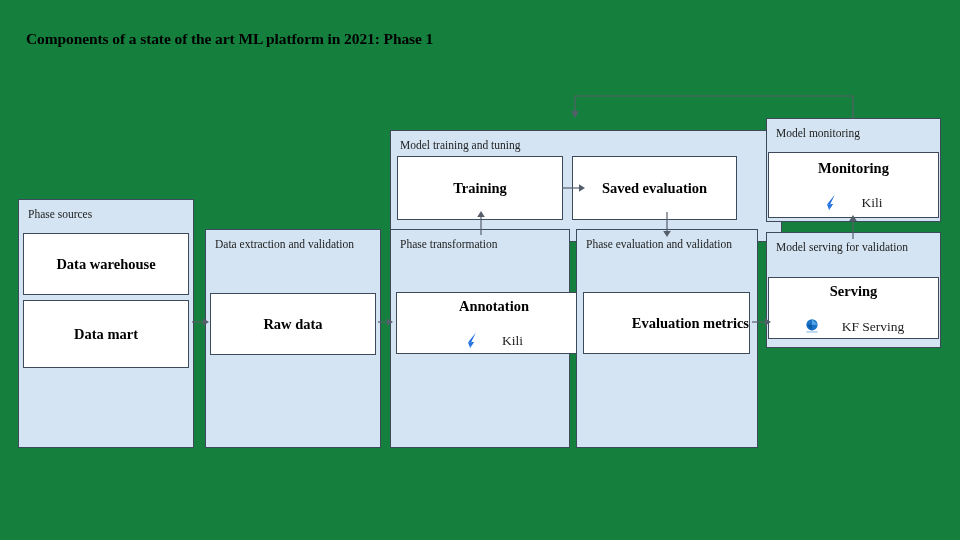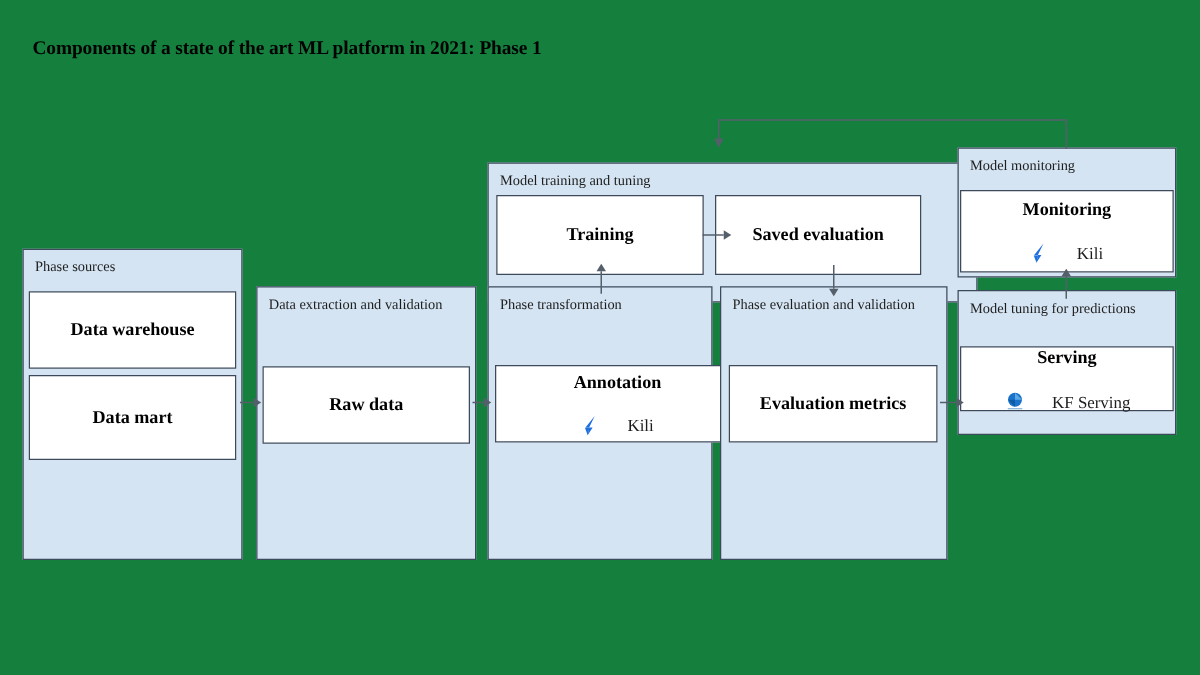--- a/index.html
+++ b/index.html
@@ -145,28 +145,28 @@
           <path d="M3.0 10.3 L6.5 10.3 L5.2 16.2 Z" fill="#1f6fe0"></path>
         </svg>
       </span>
       <span class="node-vendor-name">Kili</span>
     </div>
   </div>
 
   <div class="group" style="left:576px; top:229px; width:182px; height:219px;">
     <div class="group-label">Phase evaluation and validation</div>
   </div>
-  <div class="node" style="left:583px; top:292px; width:167px; height:62px;">
+  <div class="node" style="left:583px; top:292px; width:167px; height:62px;align-items:flex-end;">
     <div class="node-title">Evaluation metrics</div>
   </div>
 
   <div class="group" style="left:766px; top:232px; width:175px; height:116px;">
-    <div class="group-label">Model tuning for predictions</div>
-  </div>
-  <div class="node" style="left:768px; top:277px; width:171px; height:52px;">
+    <div class="group-label">Model serving for validation</div>
+  </div>
+  <div class="node" style="left:768px; top:277px; width:171px; height:62px;">
     <div class="node-title">Serving</div>
     <div class="node-vendor">
       <span class="vendor-logo">
         <svg width="18" height="18" viewBox="0 0 18 18" aria-hidden="true">
           <circle cx="9" cy="7.8" r="5.6" fill="#1a73c9"></circle>
           <path d="M9 2.2 L14.6 7.8 L9 7.8 Z" fill="#5aa9e6"></path>
           <path d="M3.4 7.8 L9 7.8 L9 13.4 Z" fill="#0d5aa7"></path>
           <rect x="3.2" y="14.4" width="11.6" height="1.1" fill="#8fb9dd"></rect>
         </svg>
       </span>

